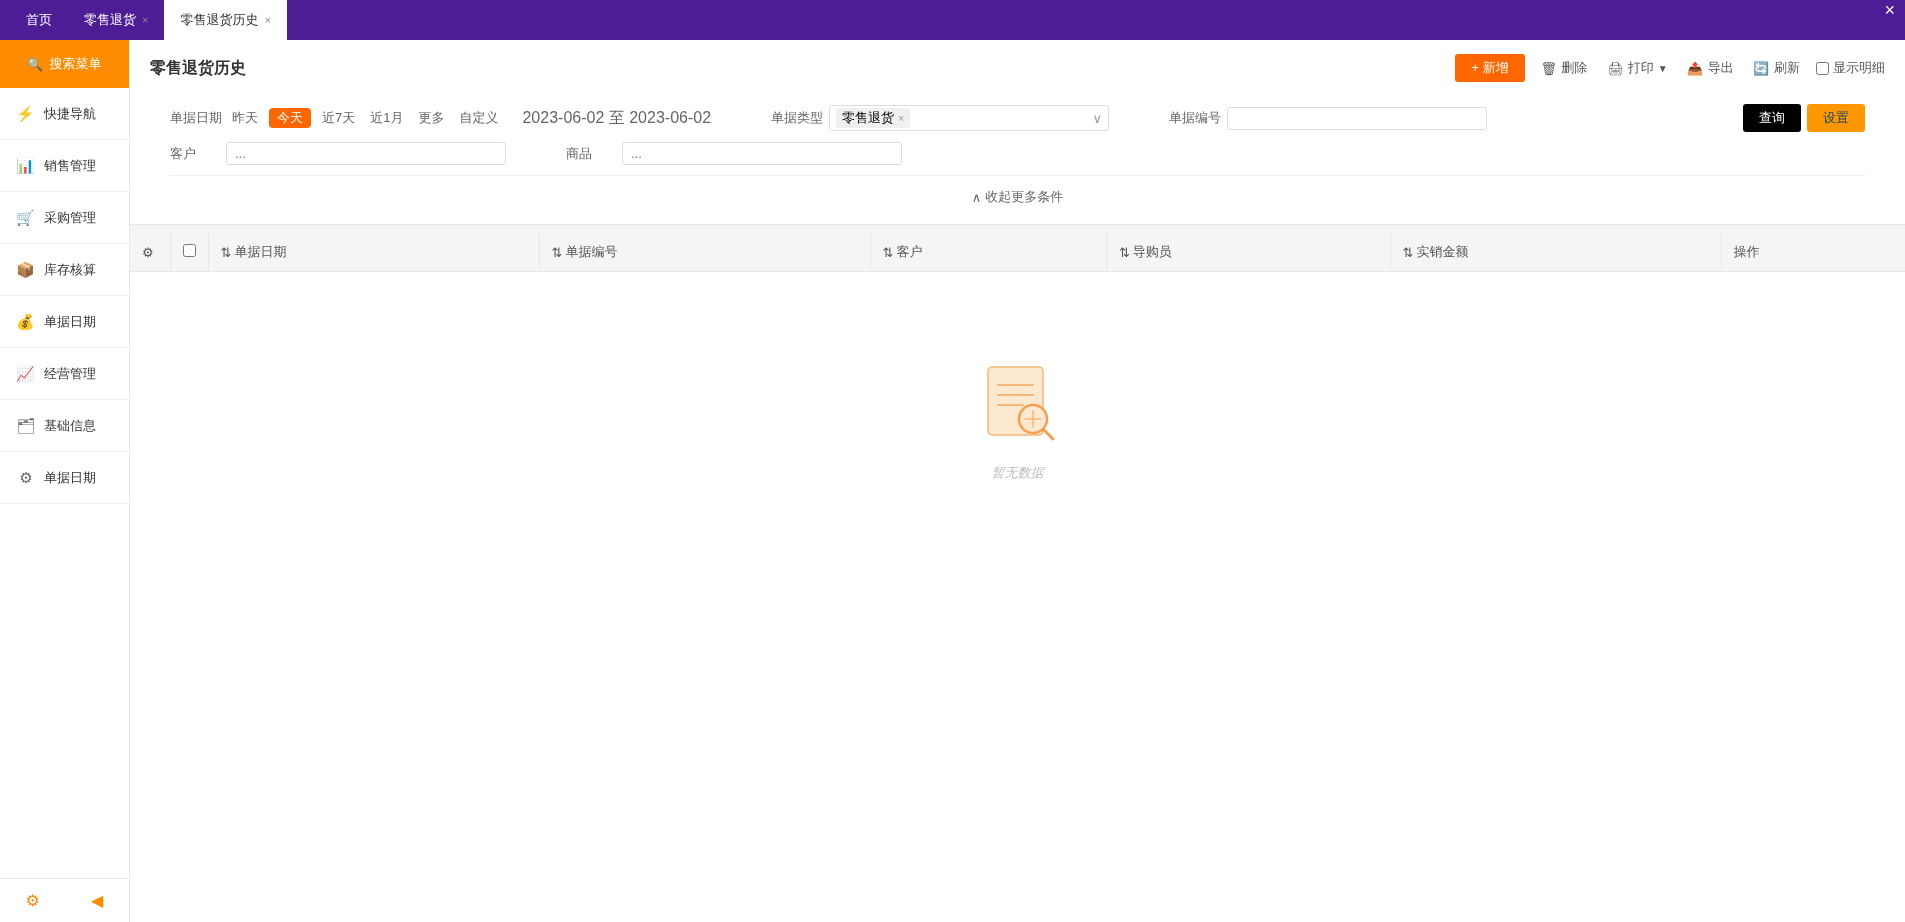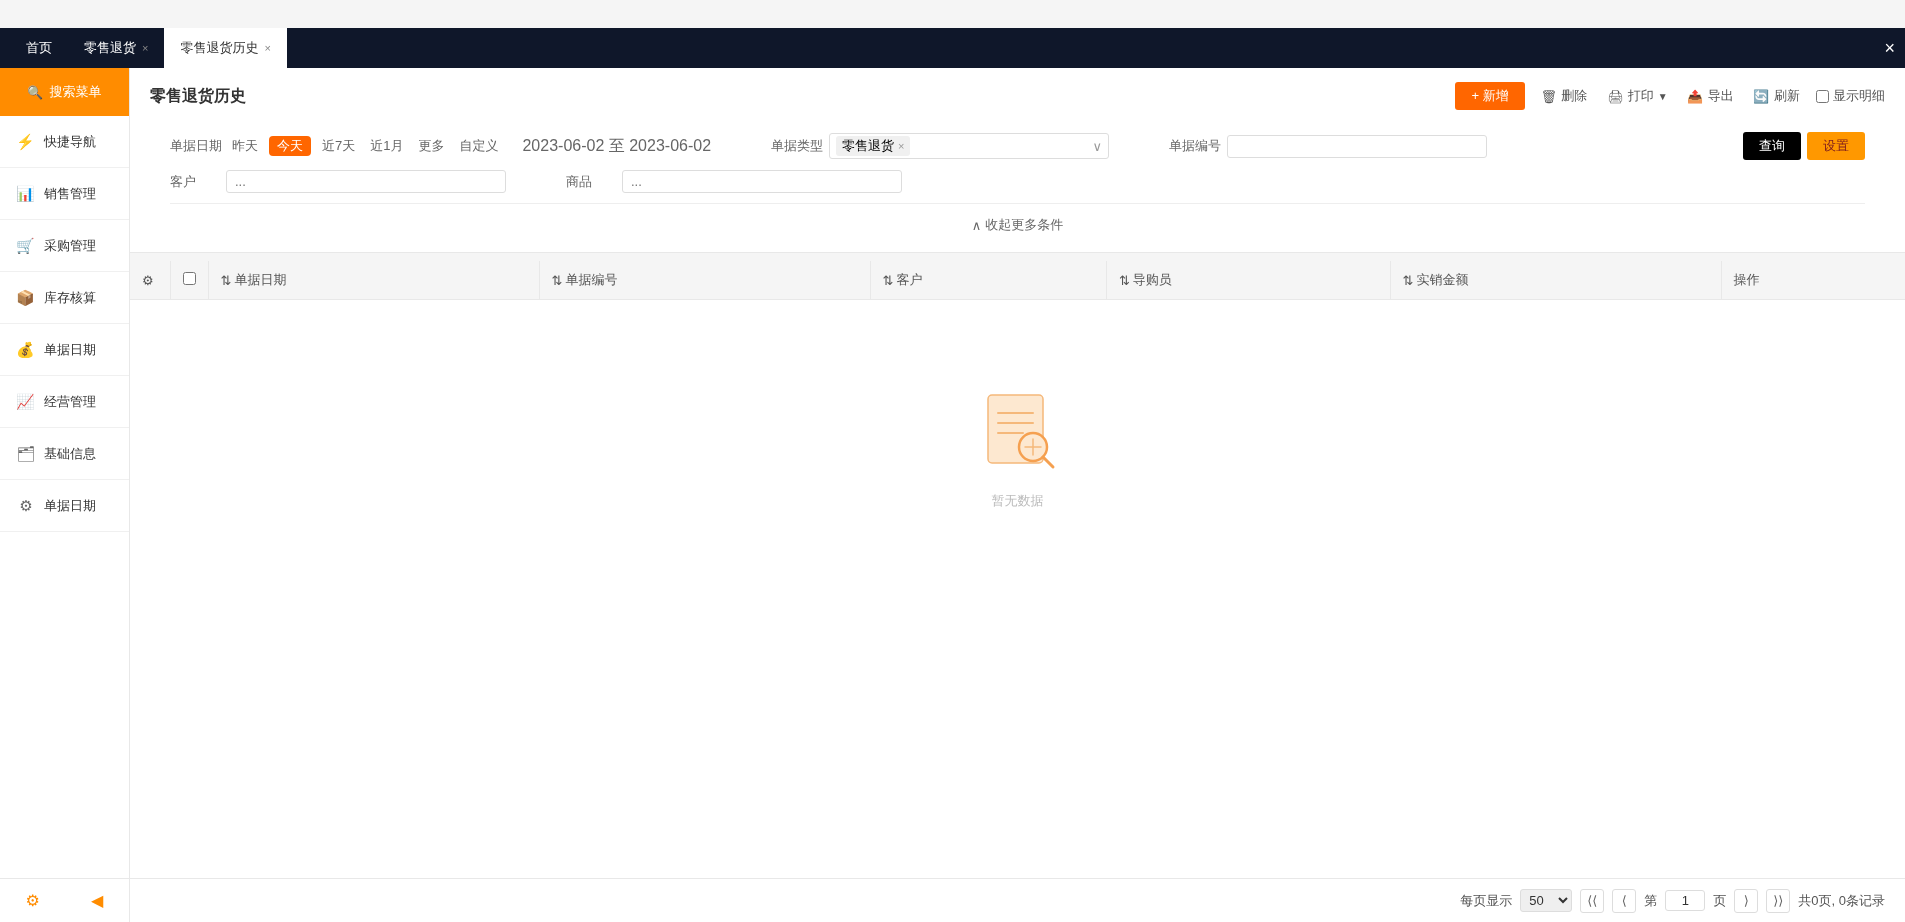--- a/index.html
+++ b/index.html
@@ -1,26 +1,25 @@
 <!DOCTYPE html>
 <html><head>
   <meta charset="utf-8">
   <style>
     * { box-sizing: border-box; margin: 0; padding: 0; font-family: "Microsoft YaHei", "PingFang SC", sans-serif; font-size: 13px; }
     body { display: flex; flex-direction: column; height: 922px; overflow: hidden; background: #f5f5f5; }
 
     
     .top-bar {
-      background: #0f172a;
+      background: #4c1d95;
       height: 40px;
       display: flex;
-      align-items: center;
+      align-items: flex-start;
       padding: 0 10px;
       flex-shrink: 0;
-      margin-top: 28px;
     }
     .top-bar-tabs {
       display: flex;
       align-items: center;
       flex: 1;
     }
     .tab-item {
       height: 40px;
       display: flex;
       align-items: center;
@@ -165,21 +164,21 @@
       background: #ff6600;
       color: #fff;
       border: none;
       padding: 5px 16px;
       border-radius: 3px;
       cursor: pointer;
       font-size: 13px;
     }
     .btn-secondary {
       background: #ff9800;
-      color: #7f1d1d;
+      color: #0c4a6e;
       border: none;
       padding: 5px 16px;
       border-radius: 3px;
       cursor: pointer;
       font-size: 13px;
     }
     .checkbox-label {
       display: flex;
       align-items: center;
       gap: 4px;
@@ -565,21 +564,21 @@
               </div>
             </th>
             <th>
               <span>操作</span>
             </th>
           </tr>
         </thead>
         <tbody>
 
           <tr>
-            <td colspan="8" style="padding:0;border:none;">
+            <td colspan="8" style="padding:0;border:none;font-style:italic;">
               <div class="empty-state">
 
                 <svg class="empty-icon" viewBox="0 0 100 100" xmlns="http://www.w3.org/2000/svg">
                   <g transform="translate(10,5)">
 
                     <rect x="10" y="10" width="55" height="68" rx="4" ry="4" fill="#fde8d0" stroke="#f5b87a" stroke-width="1.5"></rect>
 
                     <line x1="20" y1="28" x2="55" y2="28" stroke="#f5b87a" stroke-width="2" stroke-linecap="round"></line>
                     <line x1="20" y1="38" x2="55" y2="38" stroke="#f5b87a" stroke-width="2" stroke-linecap="round"></line>
                     <line x1="20" y1="48" x2="45" y2="48" stroke="#f5b87a" stroke-width="2" stroke-linecap="round"></line>
@@ -593,31 +592,15 @@
                   </g>
                 </svg>
                 <span style="color:#bbb;font-size:13px;">暂无数据</span>
               </div>
             </td>
           </tr>
         </tbody>
       </table>
     </div>
 
-    <div class="pagination">
-      <span>每页显示</span>
-      <select class="page-size-select">
-        <option>50</option>
-        <option>100</option>
-        <option>200</option>
-      </select>
-      <div class="page-nav-btn">⟨⟨</div>
-      <div class="page-nav-btn">⟨</div>
-      <span>第</span>
-      <input class="page-input" type="text" value="1" style="">
-      <span>页</span>
-      <div class="page-nav-btn">⟩</div>
-      <div class="page-nav-btn">⟩⟩</div>
-      <span>共0页, 0条记录</span>
-    </div>
 
   </div>
 </div>
 
 </body></html>

